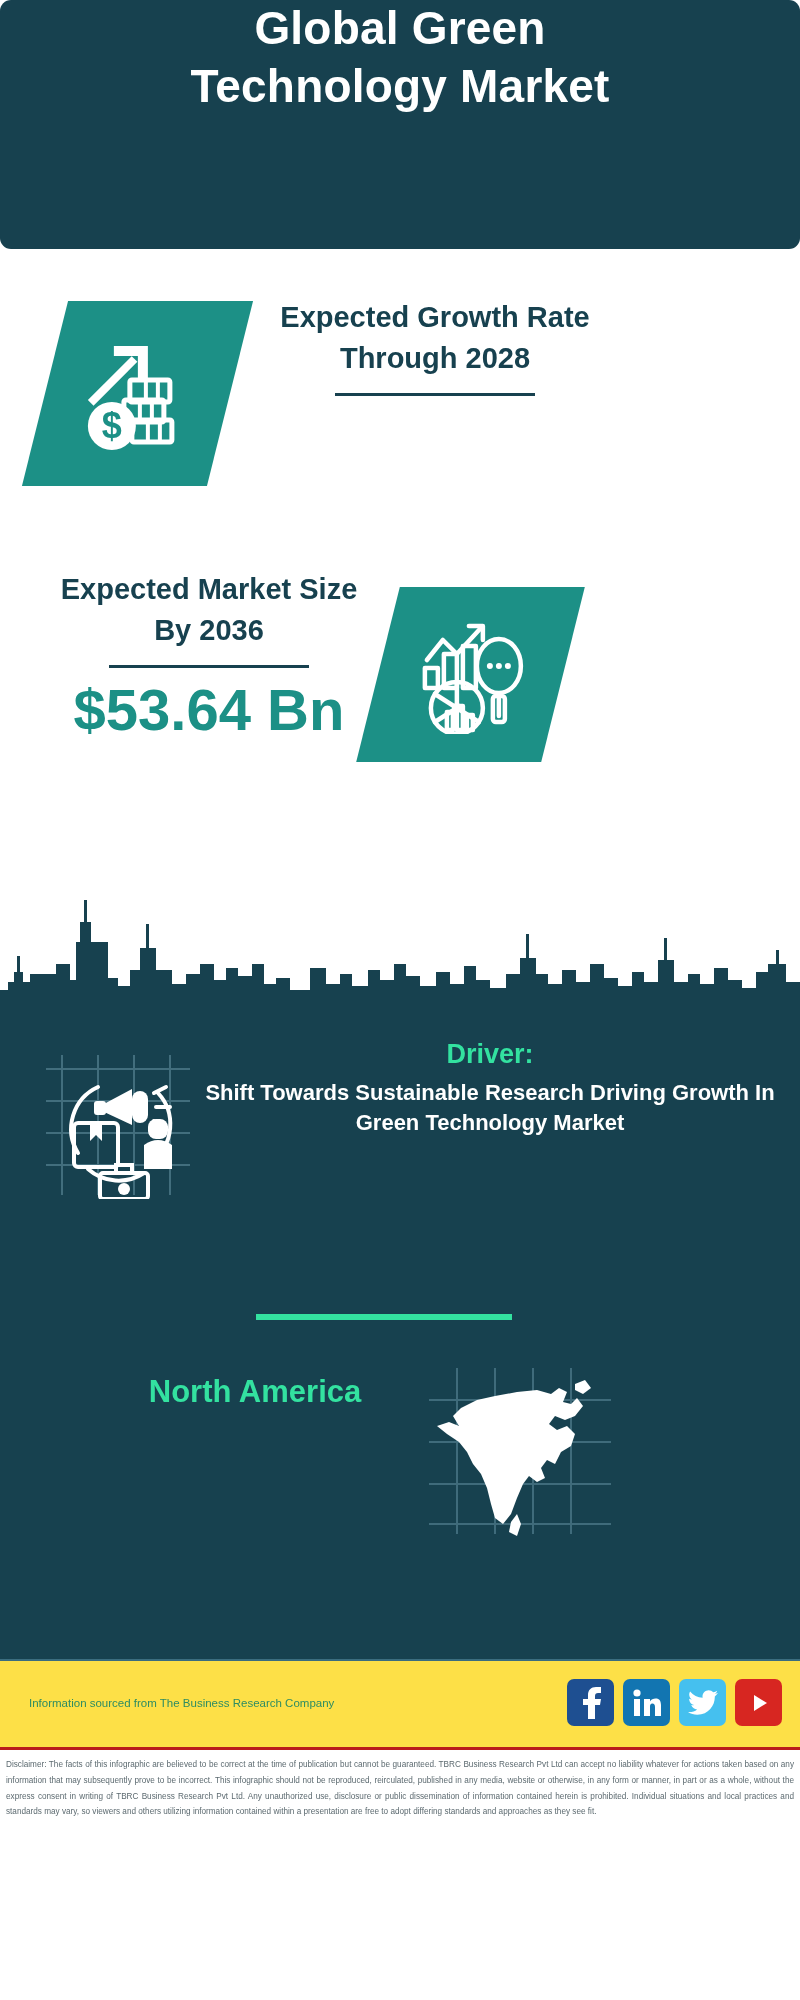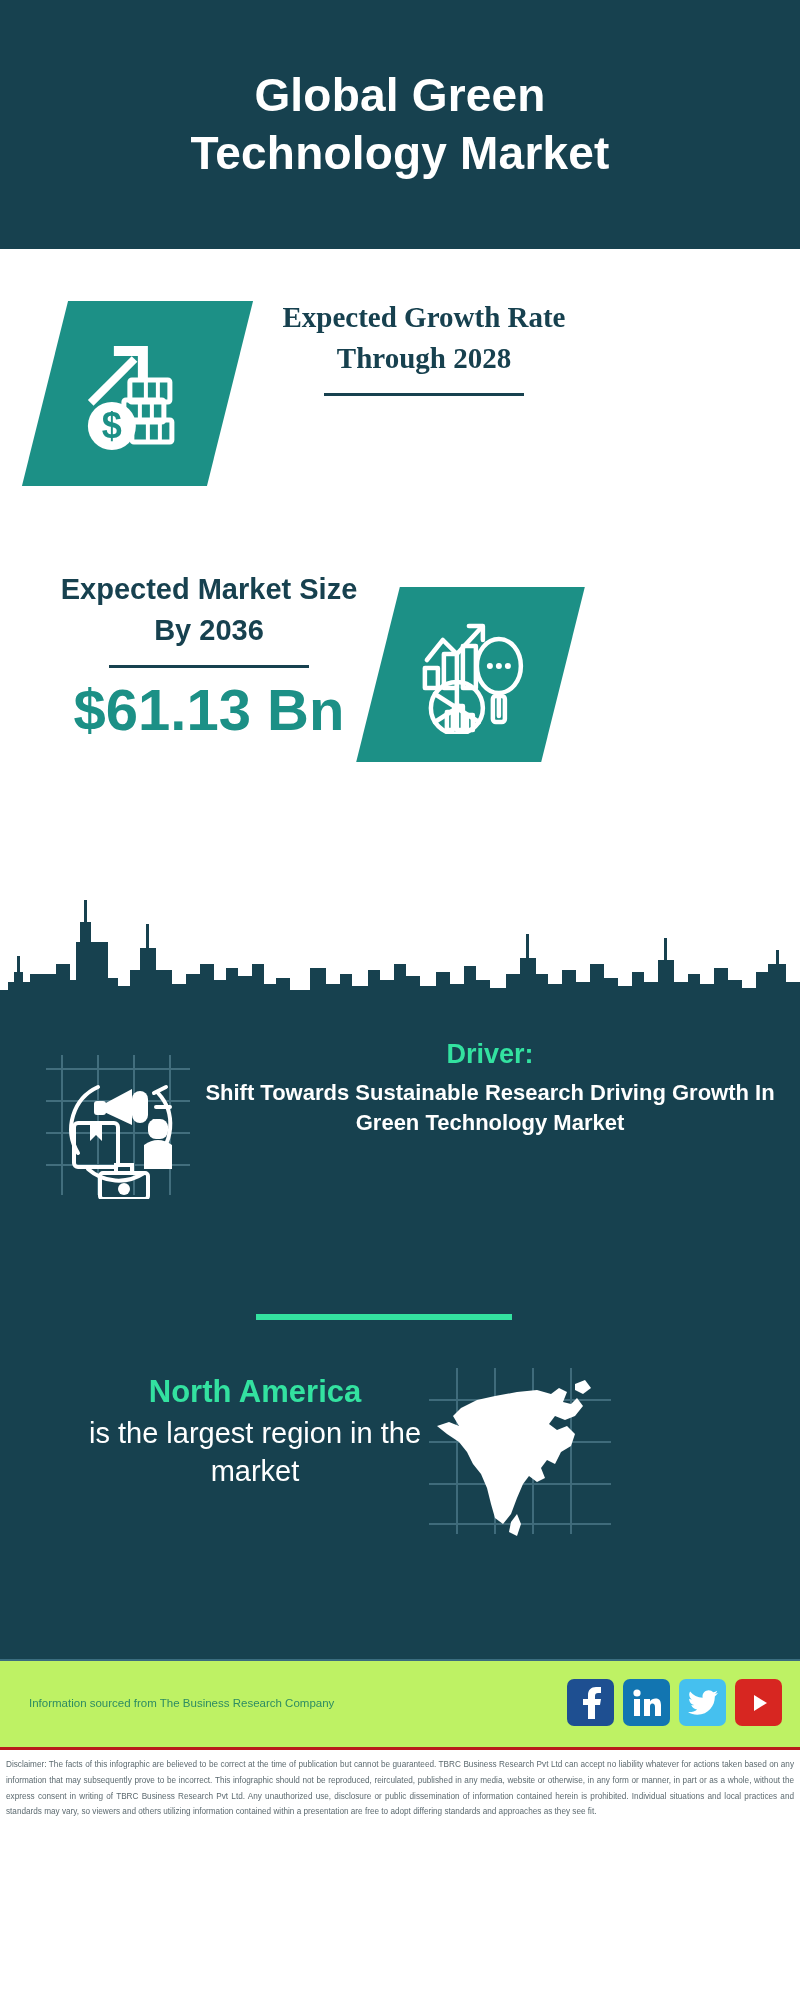--- a/index.html
+++ b/index.html
@@ -8,21 +8,21 @@
     font-family:"Liberation Sans", sans-serif;
     background:#ffffff;
     width:800px; height:2000px;
     position:relative; overflow:hidden;
   }
 
   
   .header {
     width:800px; height:249px;
     background:#17414f;
-    display:flex; align-items:center; justify-content:center;
+    display:flex; justify-content:center;border-radius:11px;
   }
   .header-title {
     color:#ffffff;
     font-size:46px; font-weight:bold;
     line-height:1.26; text-align:center;
     letter-spacing:.2px;
     max-width:560px;
   }
 
   
@@ -46,21 +46,21 @@
     color:#17414f; font-size:29px; font-weight:bold;
     line-height:1.42;
   }
   .stat-rule {
     height:3px; background:#17414f; margin:14px auto 10px auto;
   }
   .stat-value {
     color:#1c9086; font-size:58px; font-weight:bold; line-height:1.1;
   }
 
-  .block-growth { left:259px; top:48px; width:330px;font-family:Liberation Serif, serif; }
+  .block-growth { left:270px; top:48px; width:330px; }
   .block-growth .stat-rule { width:200px; }
 
   .block-size { left:44px; top:320px; width:330px; }
   .block-size .stat-rule { width:200px; }
 
   
   .dark-zone {
     position:relative; width:800px; height:650px;
     background:#17414f;
   }
@@ -91,21 +91,21 @@
     color:#33e2a0; font-size:31px; font-weight:bold; margin-bottom:4px;
   }
   .region-sub {
     color:#ffffff; font-size:29px; line-height:1.32;
   }
   .region-map { position:absolute; left:425px; top:-10px; width:190px; height:175px; }
 
   
   .footer {
     position:relative; width:800px; height:88px;
-    background:#bef264;
+    background:#fde047;
     border-top:2px solid #3b6d7f;
     display:flex; align-items:center;
   }
   .footer-text { margin-left:29px; }
   .footer-line {
     color:#2e8c62; font-size:11.5px; line-height:1.85;
   }
   .socials { position:absolute; right:18px; top:18px; display:flex; gap:9px; }
   .soc {
     width:47px; height:47px; border-radius:7px;
@@ -163,21 +163,21 @@
   </div>
 
   <div class="stat-block block-growth">
     <div class="stat-label">Expected Growth Rate Through 2028</div>
     <div class="stat-rule"></div>
   </div>
 
   <div class="stat-block block-size">
     <div class="stat-label">Expected Market Size By 2036</div>
     <div class="stat-rule"></div>
-    <div class="stat-value">$61.13 Bn</div>
+    <div class="stat-value">$53.64 Bn</div>
   </div>
 
   <div class="plate plate-size">
     <svg width="120" height="118" viewBox="0 0 120 118">
       <g fill="none" stroke="#ffffff" stroke-width="4.5" stroke-linejoin="round" stroke-linecap="round">
 
         <polyline points="16,44 32,24 46,38 70,12"></polyline>
         <polyline points="58,10 72,10 72,24"></polyline>
 
         <rect x="14" y="52" width="13" height="20"></rect>
@@ -266,21 +266,20 @@
       <div class="driver-head">Driver:</div>
       <div class="driver-body">Shift Towards Sustainable Research Driving Growth In Green Technology Market</div>
     </div>
   </div>
 
   <div class="mint-rule"></div>
 
   <div class="region-sec">
     <div class="region-text">
       <div class="region-name">North America</div>
-      <div class="region-sub">is the largest region in the market</div>
     </div>
     <div class="region-map">
       <svg width="190" height="175" viewBox="0 0 190 175">
         <g stroke="#4a7686" stroke-width="2" opacity="0.8">
           <line x1="32" y1="4" x2="32" y2="170"></line>
           <line x1="70" y1="4" x2="70" y2="170"></line>
           <line x1="108" y1="4" x2="108" y2="170"></line>
           <line x1="146" y1="4" x2="146" y2="170"></line>
           <line x1="4" y1="36" x2="186" y2="36"></line>
           <line x1="4" y1="78" x2="186" y2="78"></line>

